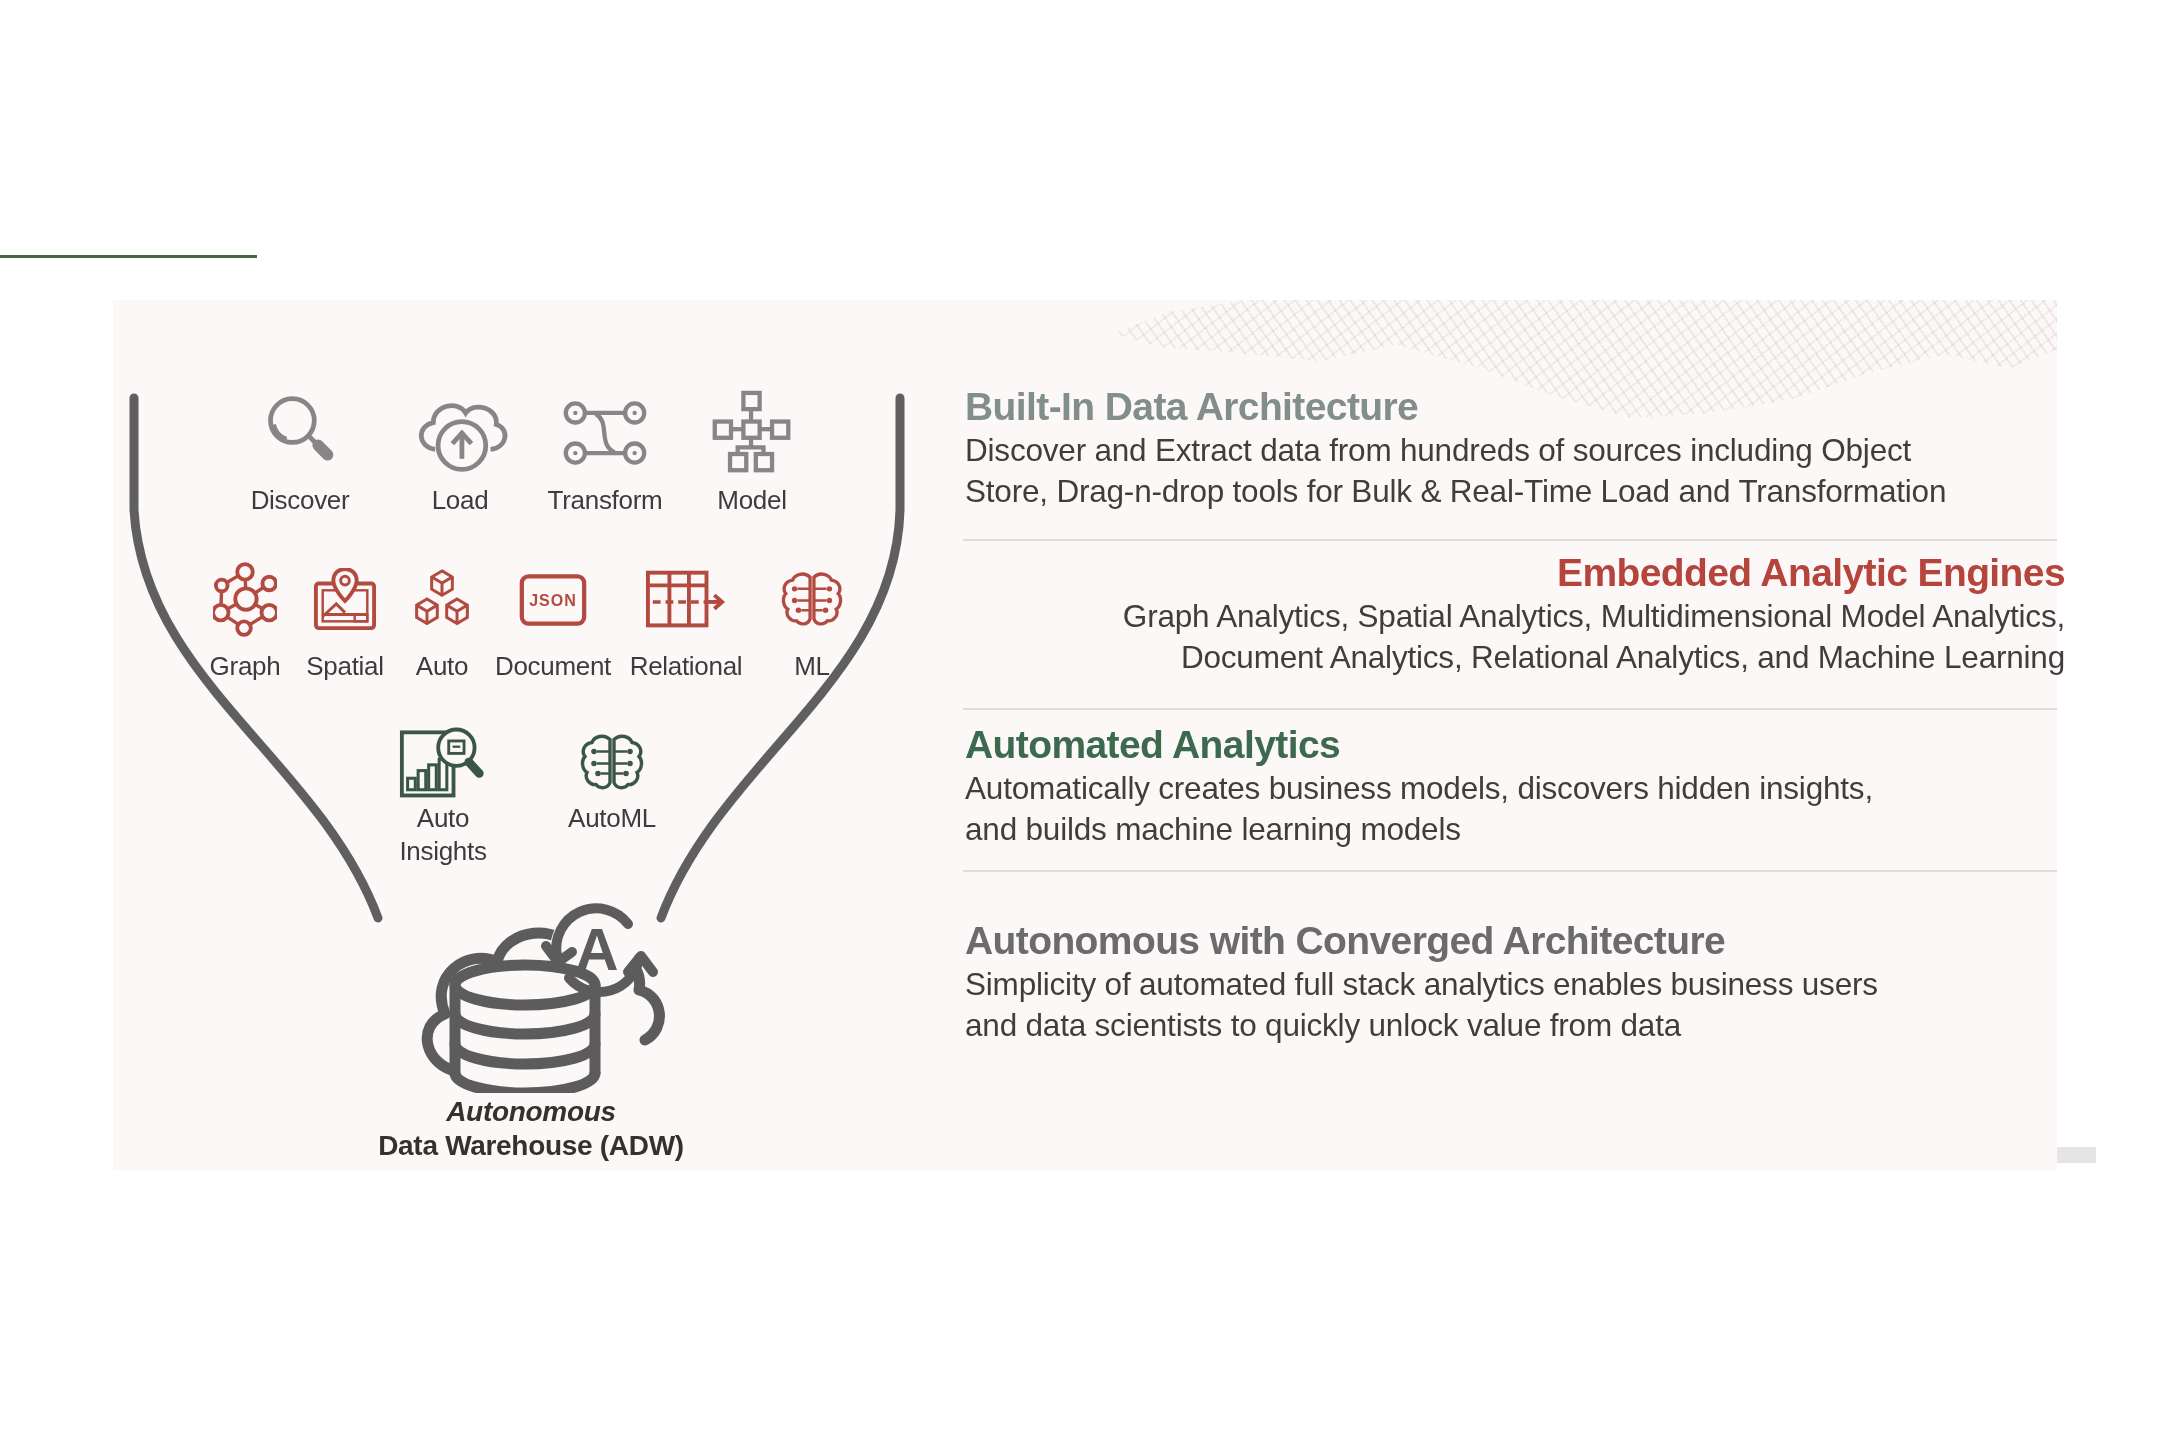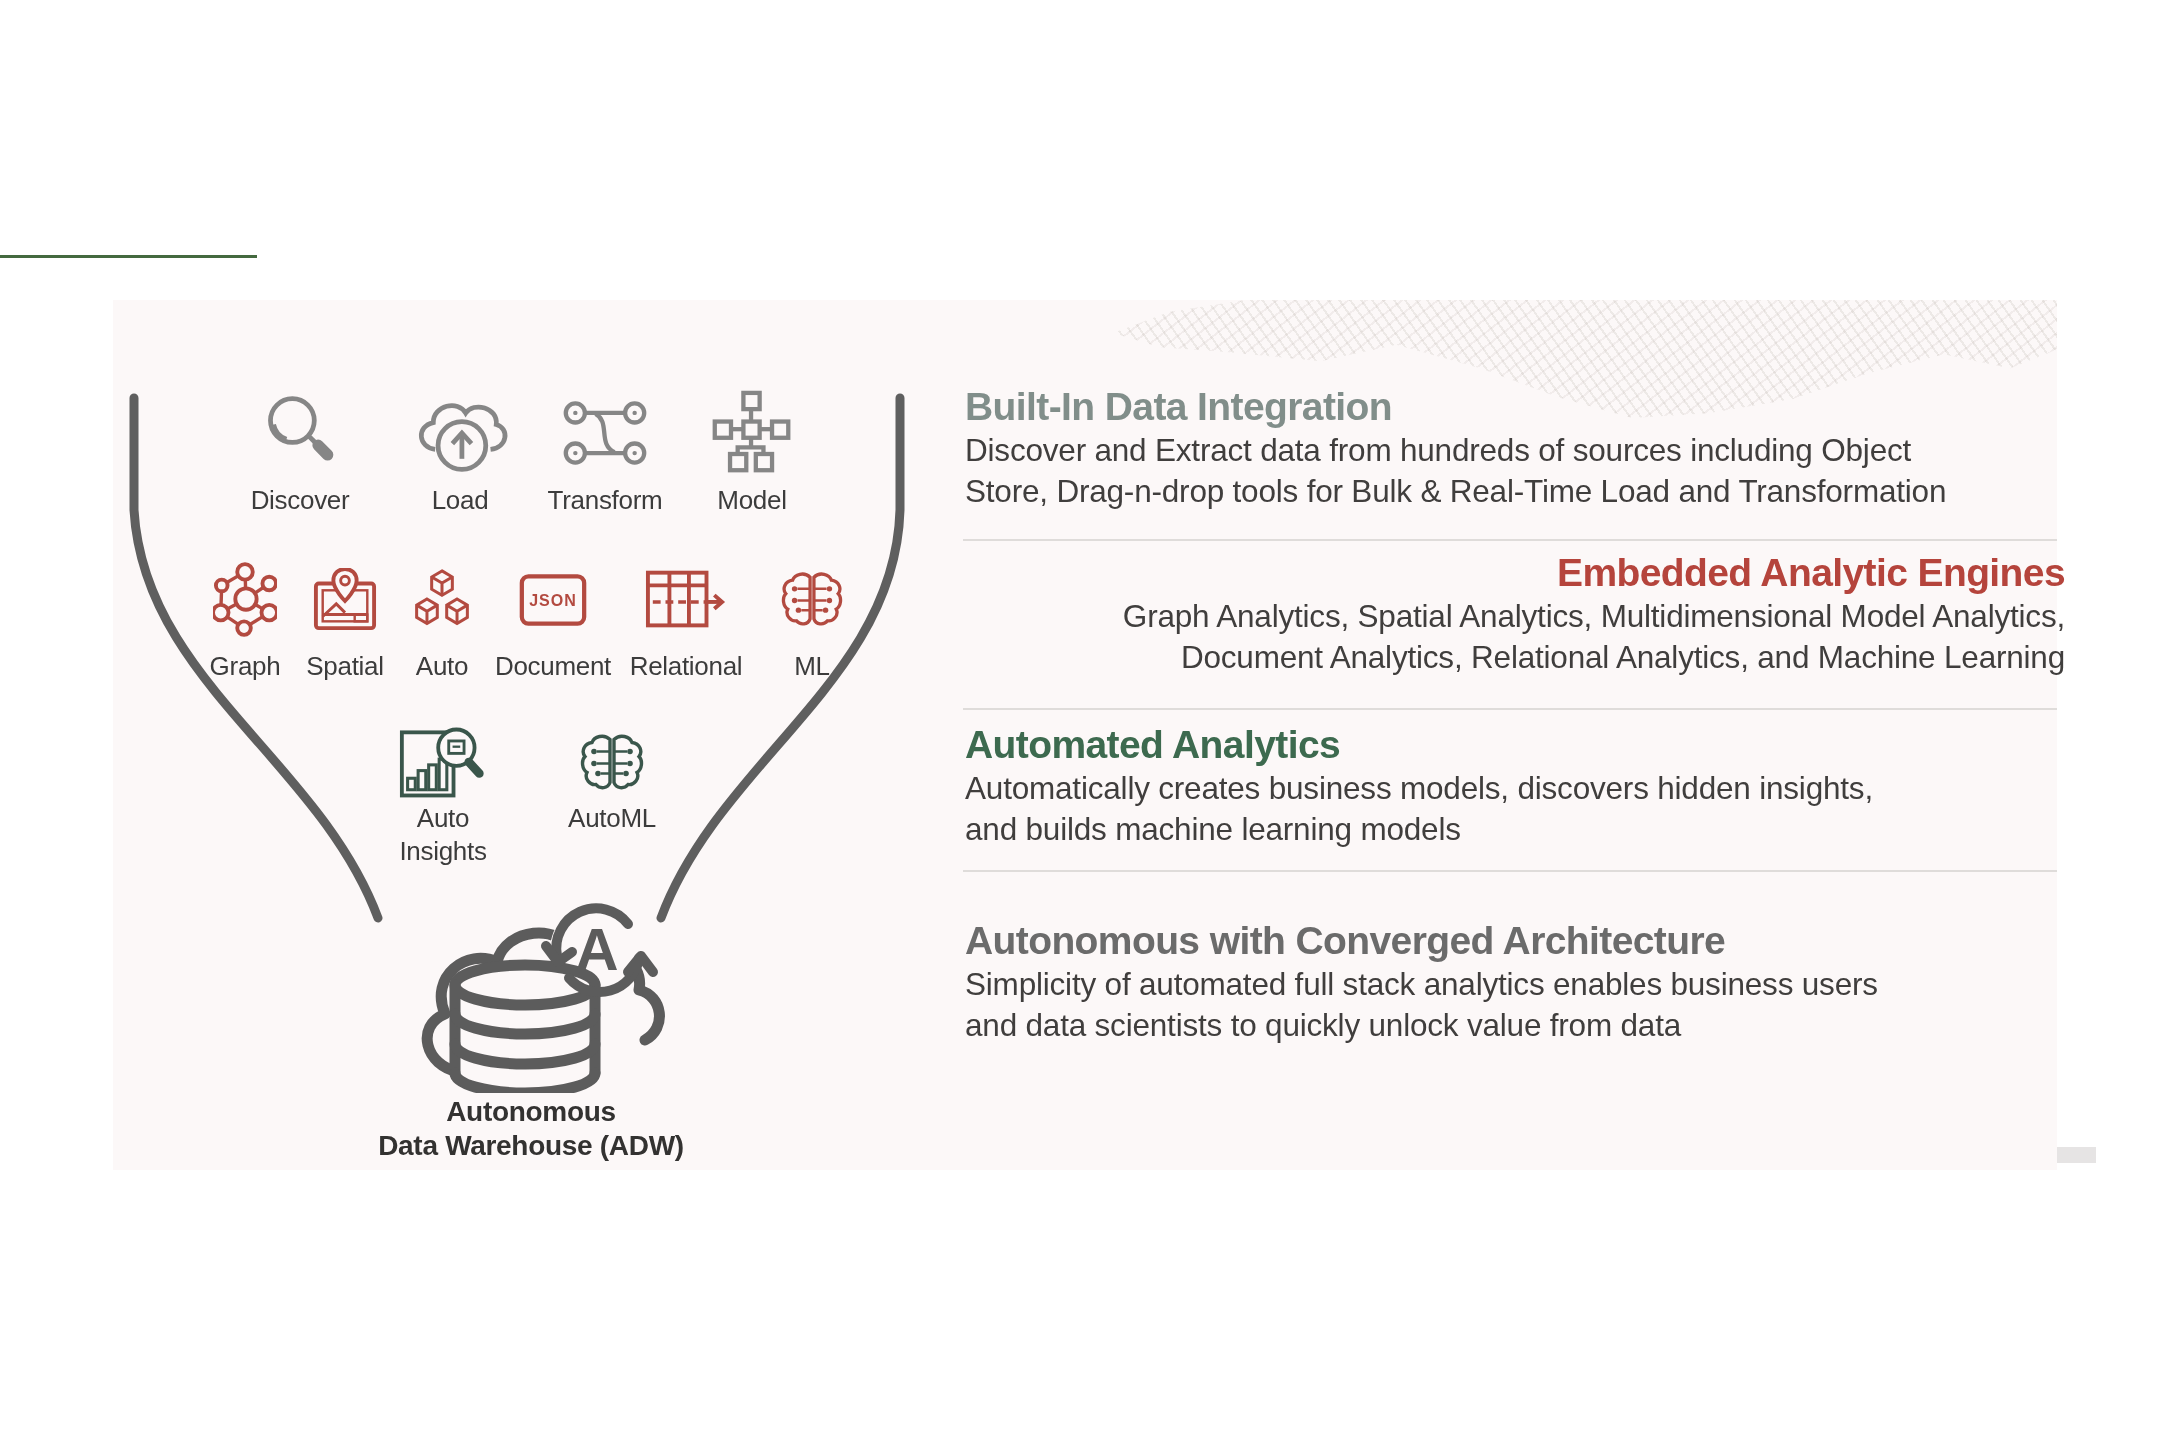--- a/index.html
+++ b/index.html
@@ -247,25 +247,25 @@
         <path d="M60,205 a70,20 0 0 0 140,0"></path>
         <g stroke-width="10">
           <path d="M162,88 A40,40 0 0 1 233,56"></path>
           <path d="M151,78 L163,94 L177,84"></path>
           <path d="M174,110 A40,40 0 0 0 244,90"></path>
           <path d="M233,104 L246,88 L258,104"></path>
         </g>
         <text x="202" y="102" text-anchor="middle" font-size="60" font-weight="bold" fill="currentColor" stroke="none">A</text>
       </svg>
     </div>
-    <div class="adw-label" style="top:796px;">Autonomous</div>
+    <div class="adw-label" style="top:796px;font-style:italic;">Autonomous</div>
     <div class="adw-label" style="top:830px;">Data Warehouse (ADW)</div>
 
     <div class="section" style="top:84px;">
-      <div class="sec-title" style="color: rgb(129, 142, 138);">Built-In Data Integration</div>
+      <div class="sec-title" style="color: rgb(129, 142, 138);">Built-In Data Architecture</div>
       <div class="sec-body">
         <div>Discover and Extract data from hundreds of sources including Object</div>
         <div>Store, Drag-n-drop tools for Bulk &amp; Real-Time Load and Transformation</div>
       </div>
     </div>
     <div class="divider" style="top:239px;"></div>
 
     <div class="section" style="top:250px;text-align:right;">
       <div class="sec-title" style="color: rgb(181, 68, 60);">Embedded Analytic Engines</div>
       <div class="sec-body">

